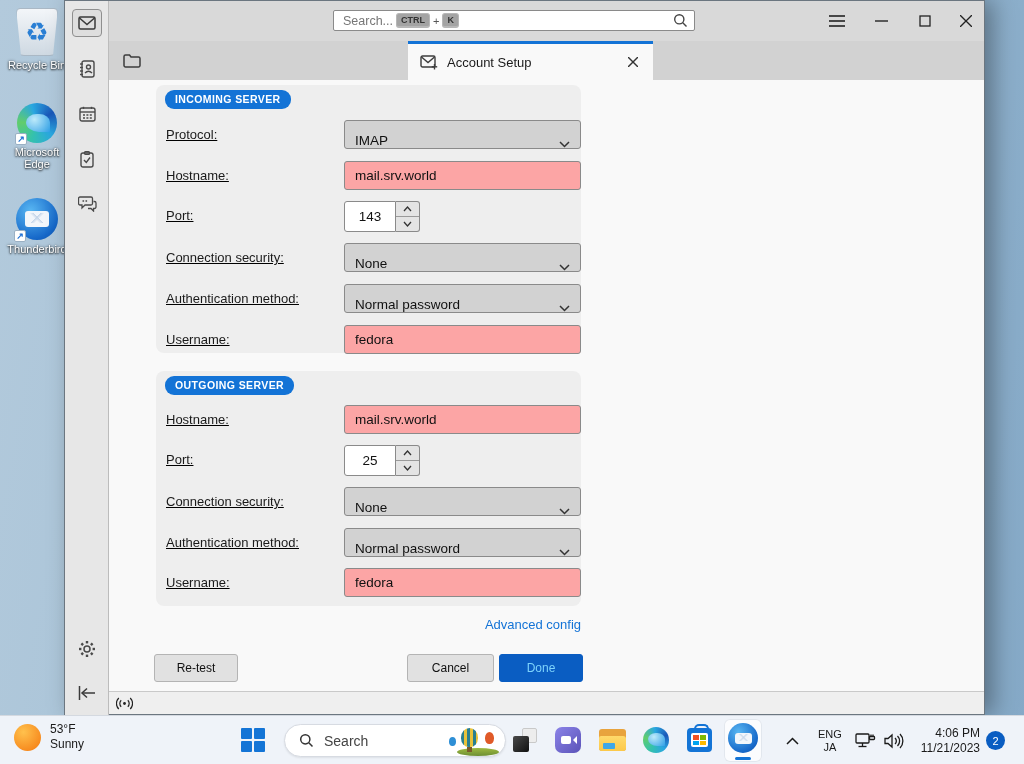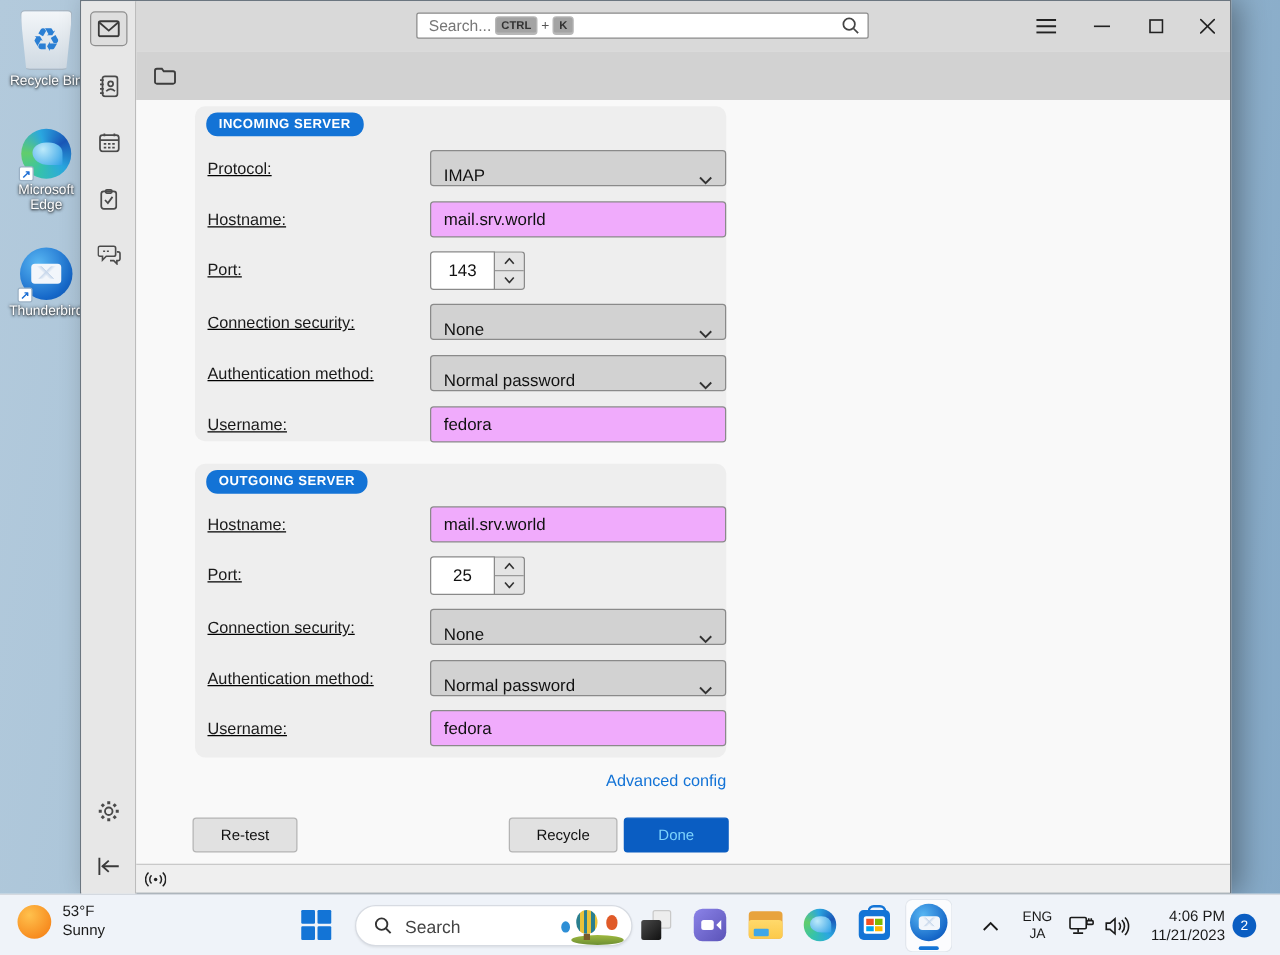--- a/index.html
+++ b/index.html
@@ -73,21 +73,21 @@
   .card.outgoing { top:291px; height:235px; }
   .badge { position:absolute; left:9px; top:5px; background:#1373d6; color:#fff; font-size:10.5px;
       font-weight:bold; letter-spacing:.4px; padding:3px 10px 4px; border-radius:9px; }
   .frow { position:absolute; left:10px; right:10px; height:29px; display:flex; align-items:center;text-decoration:underline; }
   .frow label { font-size:13px; color:#1a1a1a; }
   .fctl { position:absolute; left:178px; top:0; }
   .sel { width:237px; height:29px; background:#d2d2d2; border:1px solid #8a8a8a; border-radius:3px;
       display:flex; align-items:flex-end; padding:0 10px; font-size:13.5px; color:#111; }
   .sel .sv { flex:1; }
   .sel svg { color:#333; }
-  .tin { width:237px; height:29px; background:#f0abfc; border:1px solid #8a8a8a; border-radius:3px;
+  .tin { width:237px; height:29px; background:#fca5a5; border:1px solid #8a8a8a; border-radius:3px;
       font-size:13.5px; color:#111; padding:0 10px; font-family:"Liberation Sans",sans-serif; outline:none; }
   .portwrap { display:flex; height:31px; }
   .pin { width:52px; height:31px; background:#fff; border:1px solid #8a8a8a; border-radius:3px 0 0 3px;
       text-align:center; font-size:13.5px; color:#111; font-family:"Liberation Sans",sans-serif; outline:none; }
   .spin { width:24px; height:31px; border:1px solid #8a8a8a; border-left:none; border-radius:0 3px 3px 0;
       background:#e4e4e4; display:flex; flex-direction:column; }
   .spin div { flex:1; display:flex; align-items:center; justify-content:center; color:#333; }
   .spin div:first-child { border-bottom:1px solid #9a9a9a; }
   .adv-link { position:absolute; top:537px; left:47px; width:425px; text-align:right;
       font-size:13px; color:#1373d6; }
@@ -298,20 +298,37 @@
         </svg>
     </div>
   </div>
 
   <div class="tabbar">
     <div class="tab-folder">
       <svg width="18" height="15" viewBox="0 0 18 15" fill="none" stroke="#3d3d3d" stroke-width="1.5">
           <path d="M1,3.5 a1.5,1.5 0 0 1 1.5,-1.5 h4 l1.5,2 h7.5 a1.5,1.5 0 0 1 1.5,1.5 v7 a1.5,1.5 0 0 1 -1.5,1.5 h-13 a1.5,1.5 0 0 1 -1.5,-1.5 z"></path>
         </svg>
     </div>
+    <div class="tab">
+      <span class="ticon">
+        <svg width="18" height="15" viewBox="0 0 18 15" fill="none" stroke="#3d3d3d" stroke-width="1.4">
+            <rect x="1" y="1" width="14" height="11" rx="1.5"></rect>
+            <polyline points="1.5,2 8,7.5 14.5,2"></polyline>
+            <line x1="14.5" y1="9" x2="14.5" y2="14.5"></line>
+            <line x1="11.8" y1="11.8" x2="17.2" y2="11.8"></line>
+          </svg>
+      </span>
+      <span class="ttitle">Account Setup</span>
+      <span class="tclose">
+        <svg width="10" height="10" viewBox="0 0 10 10" stroke="#333" stroke-width="1.4">
+            <line x1="0" y1="0" x2="10" y2="10"></line>
+            <line x1="10" y1="0" x2="0" y2="10"></line>
+          </svg>
+      </span>
+    </div>
   </div>
 
   <div class="content">
 
     <div class="card incoming">
       <span class="badge">INCOMING SERVER</span>
       <div class="frow" style="top:35px;">
         <label>Protocol:</label>
         <div class="fctl">
             <div class="sel">
@@ -424,21 +441,21 @@
       </div>
       <div class="frow" style="top:197px;">
         <label>Username:</label>
         <div class="fctl"><input class="tin" value="fedora" style=""></div>
       </div>
     </div>
 
     <div class="adv-link"><span>Advanced config</span></div>
 
     <button class="btn" style="left:45px; width:84px;">Re-test</button>
-    <button class="btn" style="left:298px; width:87px;">Recycle</button>
+    <button class="btn" style="left:298px; width:87px;">Cancel</button>
     <button class="btn primary" style="left:390px; width:84px;">Done</button>
   </div>
 
   <div class="statusbar">
     <svg width="17" height="13" viewBox="0 0 17 13" fill="none" stroke="#222" stroke-width="1.2">
         <circle cx="8.5" cy="6.5" r="1.4" fill="#222" stroke="none"></circle>
         <path d="M5.2,3.2 a4.6,4.6 0 0 0 0,6.6"></path>
         <path d="M11.8,3.2 a4.6,4.6 0 0 1 0,6.6"></path>
         <path d="M2.8,1 a7.6,7.6 0 0 0 0,11"></path>
         <path d="M14.2,1 a7.6,7.6 0 0 1 0,11"></path>

